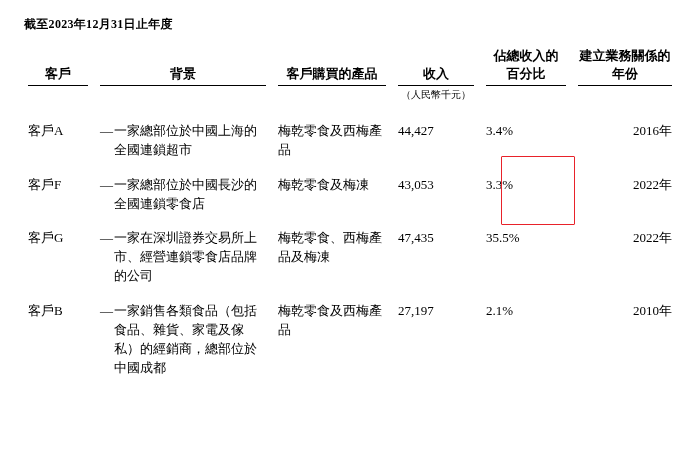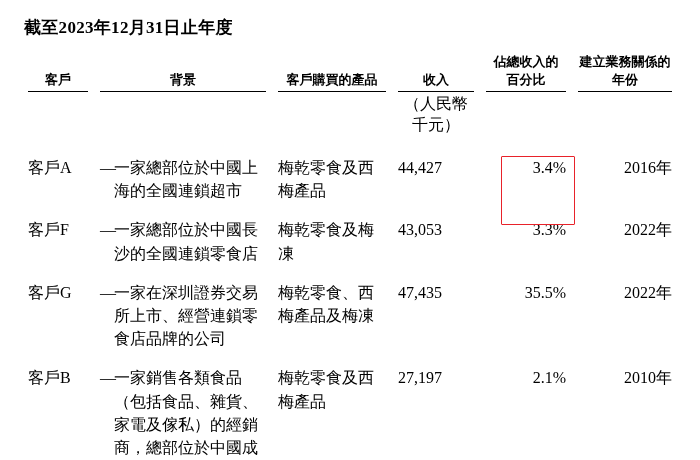--- a/index.html
+++ b/index.html
@@ -15,21 +15,21 @@
     overflow: hidden;
   }
   .page {
     position: relative;
     width: 700px;
     height: 460px;
     box-sizing: border-box;
     padding: 16px 22px 0 22px;
   }
   .doc-title {
-    font-size: 17px;
+    font-size: 12px;
     font-weight: bold;
     letter-spacing: 0.3px;
     margin: 0 0 14px 2px;
   }
   table.main {
     width: 656px;
     border-collapse: collapse;
     table-layout: fixed;
     font-size: 13px;
   }
@@ -54,33 +54,33 @@
     padding: 0;
   }
   tr.head-rule td > div {
     border-top: 1.2px solid #000;
     height: 0;
     margin: 0 6px;
   }
   .unit-row td {
     padding: 2px 6px 8px 6px;
     text-align: center;
-    font-size: 16px;
+    font-size: 10px;
   }
   tbody.body td {
     vertical-align: top;
     padding: 12px 6px 4px 6px;
     line-height: 1.45;
-    font-size: 16px;
+    font-size: 13px;
   }
   td.c-client { text-align: left; padding-left: 2px; }
   td.c-bg { text-align: left; }
   td.c-prod { text-align: left; }
   td.c-rev { padding-right: 14px; }
-  td.c-pct { text-align: right; padding-right: 14px; }
+  td.c-pct { padding-right: 14px; }
   td.c-year { text-align: right; padding-right: 8px; }
 
   .bg-cell {
     padding-left: 14px;
     position: relative;
   }
   .bg-cell .dash {
     position: absolute;
     left: 0;
     top: 0;

